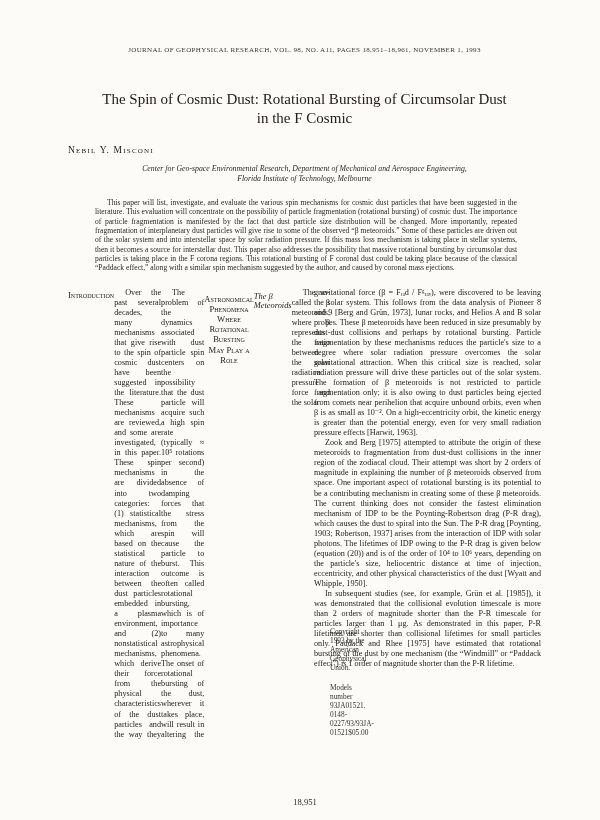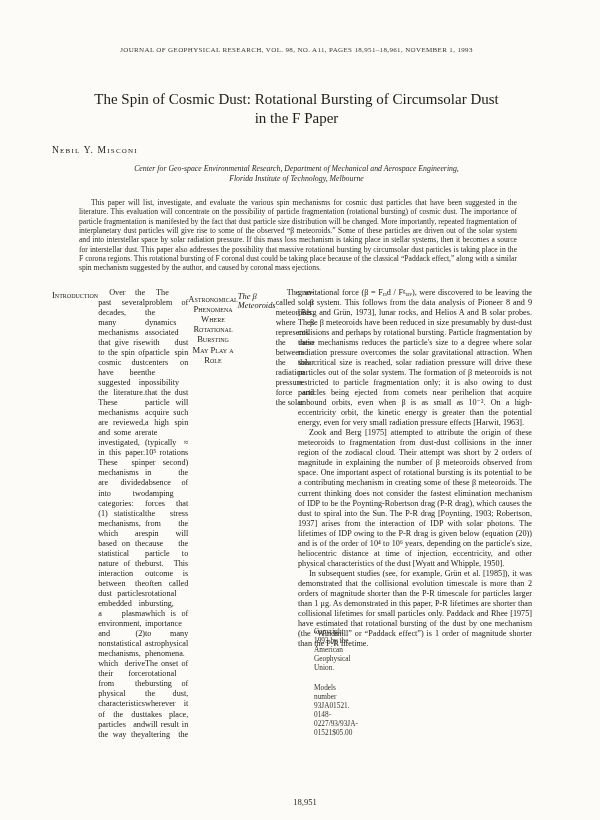--- a/index.html
+++ b/index.html
@@ -4,21 +4,21 @@
 <style>
   * { margin: 0; padding: 0; box-sizing: border-box; }
   html, body { background: #dddbd4; }
   .page {
     width: 600px; height: 820px;
     margin: 0 auto;
     background: #fcfbf7;
     color: #1d1c1a;
     font-family: "Liberation Serif", "DejaVu Serif", serif;
     position: relative;
-    padding: 46px 59px 0 52px;
+    padding: 46px 59px 0 68px;
     box-shadow: 0 0 6px rgba(0,0,0,.25);
     overflow: hidden;
   }
   .journal-line {
     font-size: 7px; letter-spacing: .35px;
     text-align: center; color: #3a3935;
     white-space: nowrap;
   }
   .title {
     margin-top: 36px; text-align: center;
@@ -68,21 +68,21 @@
 </style>
 </head>
 <body>
 
 <div class="page">
 
   <div class="journal-line">JOURNAL OF GEOPHYSICAL RESEARCH, VOL. 98, NO. A11, PAGES 18,951–18,961, NOVEMBER 1, 1993</div>
 
   <div class="title">
     <div>The Spin of Cosmic Dust: Rotational Bursting of Circumsolar Dust</div>
-    <div>in the F Paper</div>
+    <div>in the F Cosmic</div>
   </div>
 
   <div class="author">Nebil Y. Misconi</div>
 
   <div class="affiliation">
     <div>Center for Geo-space Environmental Research, Department of Mechanical and Aerospace Engineering,</div>
     <div>Florida Institute of Technology, Melbourne</div>
   </div>
 
   <div class="abstract">This paper will list, investigate, and evaluate the various spin mechanisms for cosmic dust particles that have been suggested in the literature. This evaluation will concentrate on the possibility of particle fragmentation (rotational bursting) of cosmic dust. The importance of particle fragmentation is manifested by the fact that dust particle size distribution will be changed. More importantly, repeated fragmentation of interplanetary dust particles will give rise to some of the observed “β meteoroids.” Some of these particles are driven out of the solar system and into interstellar space by solar radiation pressure. If this mass loss mechanism is taking place in stellar systems, then it becomes a source for interstellar dust. This paper also addresses the possibility that massive rotational bursting by circumsolar dust particles is taking place in the F corona regions. This rotational bursting of F coronal dust could be taking place because of the classical “Paddack effect,” along with a similar spin mechanism suggested by the author, and caused by coronal mass ejections.</div>

